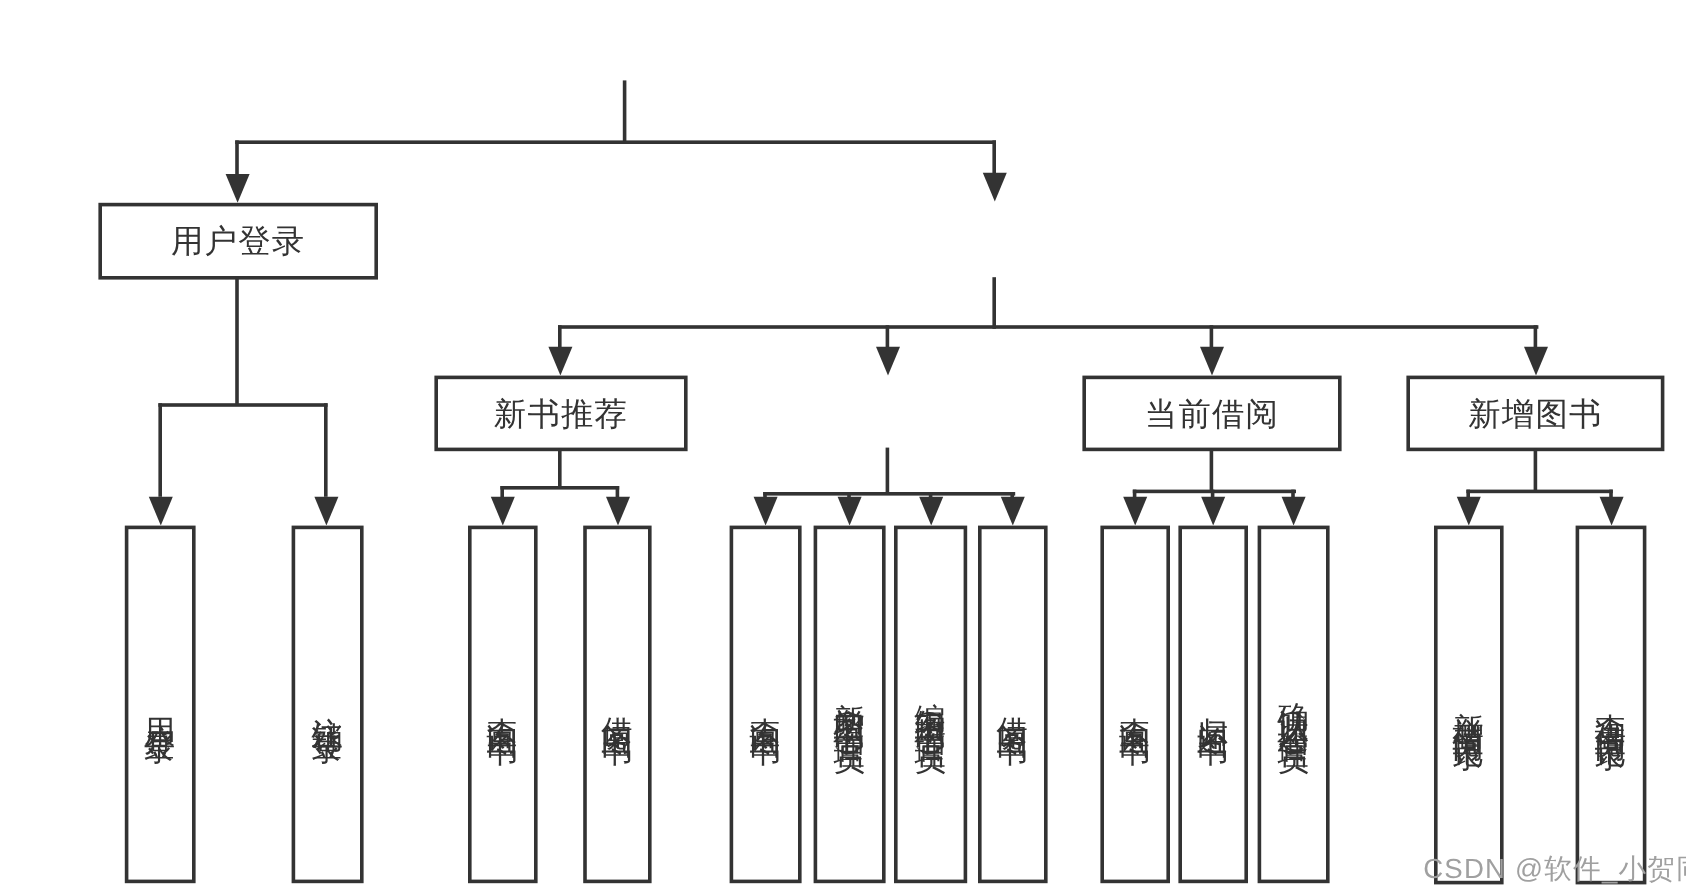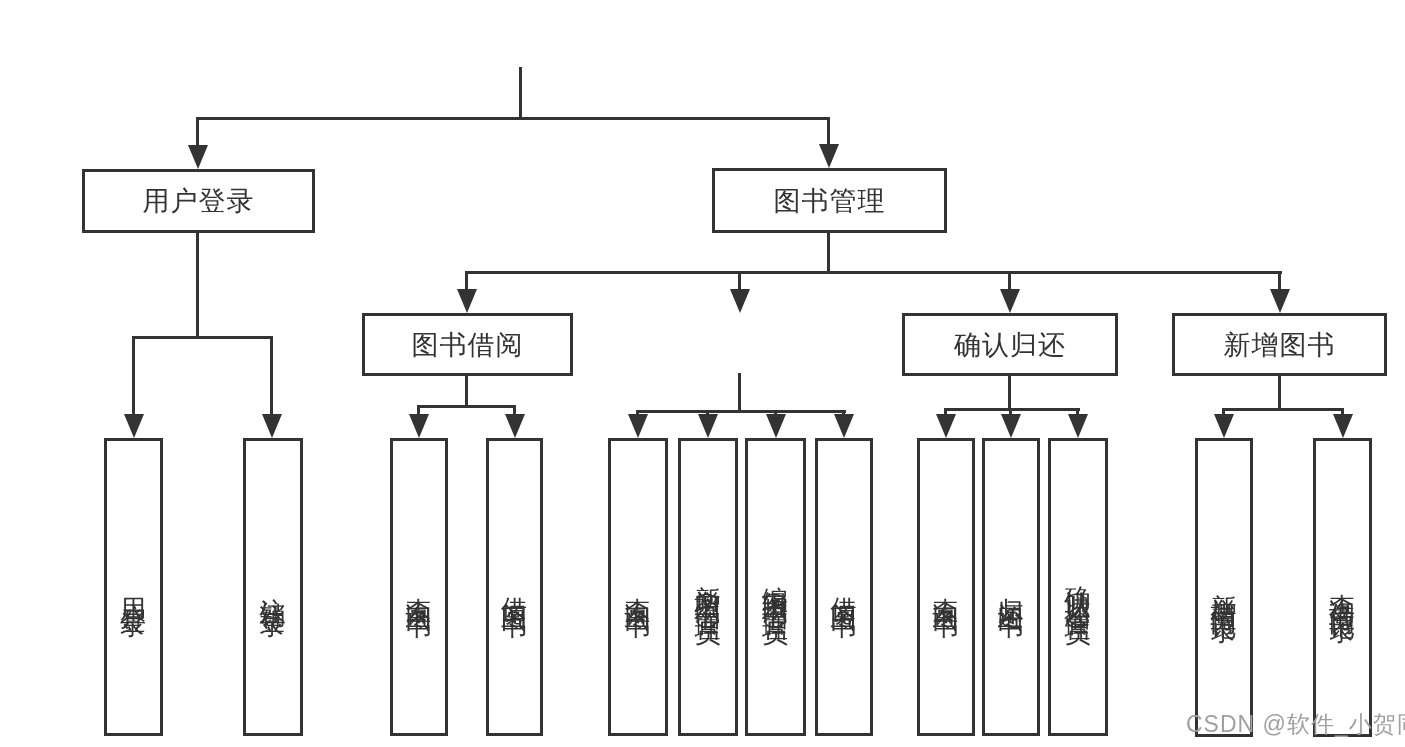--- a/index.html
+++ b/index.html
@@ -149,47 +149,44 @@
   <div class="vl vl-root"></div>
   <div class="hl hl-l1"></div>
   <div class="vl vl-l1a"></div>
   <div class="ar ar-l1a"></div>
   <div class="vl vl-l1b"></div>
   <div class="ar ar-l1b"></div>
 
   <div class="box b-login">
     <span>用户登录</span>
   </div>
-  <div class="box b-mgmt">
-    <span>图书管理</span>
-  </div>
 
   <div class="vl vl-login"></div>
   <div class="hl hl-login"></div>
   <div class="vl vl-login-a"></div>
   <div class="ar ar-login-a"></div>
   <div class="vl vl-login-b"></div>
   <div class="ar ar-login-b"></div>
 
   <div class="vl vl-mgmt"></div>
   <div class="hl hl-l2"></div>
   <div class="vl vl-l2a"></div>
   <div class="ar ar-l2a"></div>
   <div class="vl vl-l2b"></div>
   <div class="ar ar-l2b"></div>
   <div class="vl vl-l2c"></div>
   <div class="ar ar-l2c"></div>
   <div class="vl vl-l2d"></div>
   <div class="ar ar-l2d"></div>
 
   <div class="box b-newbook">
-    <span>图书借阅</span>
+    <span>新书推荐</span>
   </div>
   <div class="box b-current">
-    <span>确认归还</span>
+    <span>当前借阅</span>
   </div>
   <div class="box b-record">
     <span>新增图书</span>
   </div>
 
   <div class="vl vl-nb"></div>
   <div class="hl hl-nb"></div>
   <div class="vl vl-nb-a"></div>
   <div class="ar ar-nb-a"></div>
   <div class="vl vl-nb-b"></div>

